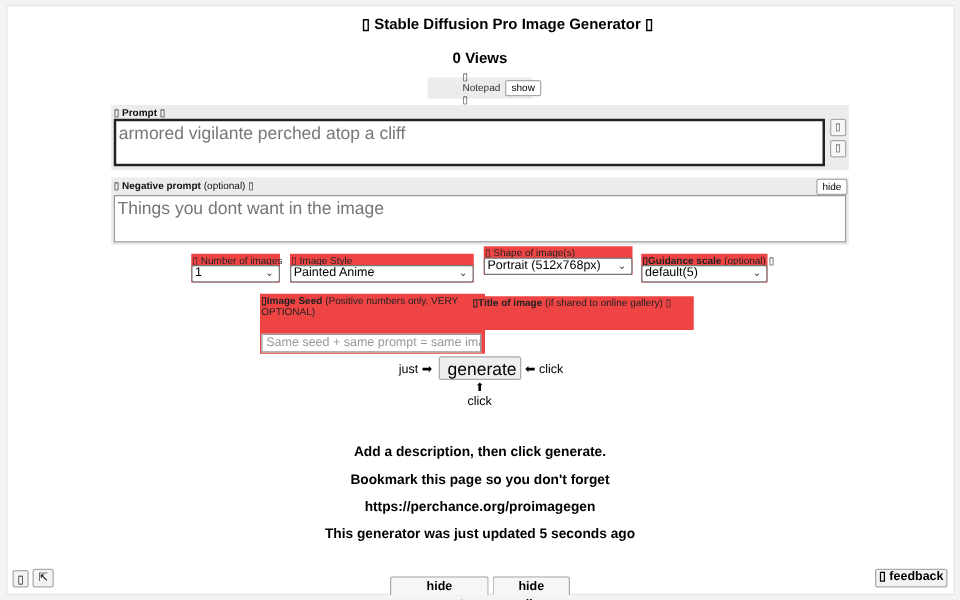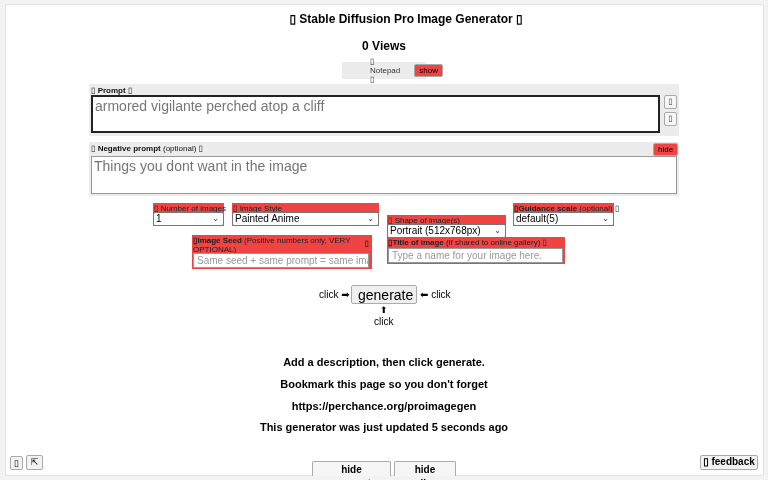--- a/index.html
+++ b/index.html
@@ -20,24 +20,24 @@
     text-align: center; font-weight: bold; font-size: 12px; padding-left: 44px;
   }
   .views {
     position: absolute; left: 0; width: 768px; top: 39px;
     text-align: center; font-weight: bold; font-size: 12px;
   }
   .notepad {
     position: absolute; left: 342px; top: 62px; width: 84px; height: 17px;
     background: #ececec; font-size: 8px; display: flex; align-items: center; padding-left: 4px;
   }
-  .notepad .lbl { color: #333; margin-right: 14px; padding-left: 24px; }
+  .notepad .lbl { color: #333; margin-right: 4px; padding-left: 24px; }
   .btn-small {
     font-family: "Liberation Sans", sans-serif;
-    font-size: 8px; background: #ef4444; border: 1px solid #aaa; border-radius: 2px;
+    font-size: 8px; background: #ffffff; border: 1px solid #aaa; border-radius: 2px;
     padding: 1px 4px; height: 13px; line-height: 10px; color: #000;
   }
   .panel {
     position: absolute; background: #ececec;
   }
   .panel-label {
     font-size: 8px; color: #111; position: absolute; left: 2px; top: 2px; white-space: nowrap;
   }
   .panel-label b { font-weight: bold; }
   .panel-label .opt { font-weight: normal; }
@@ -129,48 +129,47 @@
 </div>
 
 <div class="ctl" style="left:232px; top:203px; width:147px; height:23px;">
   <span class="lbl">▯ Image Style</span>
   <div class="sel">
     <span>Painted Anime</span>
     <span class="chev">⌄</span>
   </div>
 </div>
 
-<div class="ctl" style="left:387px; top:215px; width:119px; height:23px;">
+<div class="ctl" style="left:387px; top:197px; width:119px; height:23px;">
   <span class="lbl">▯ Shape of image(s)</span>
   <div class="sel">
     <span>Portrait (512x768px)</span>
     <span class="chev">⌄</span>
   </div>
 </div>
 
 <div class="ctl" style="left:513px; top:203px; width:101px; height:23px;">
   <span class="lbl"><b>▯Guidance scale</b> <span>(optional) ▯</span></span>
   <div class="sel">
     <span>default(5)</span>
     <span class="chev">⌄</span>
   </div>
 </div>
 
-<div class="ctl" style="left:192px; top:235px; width:180px; height:34px;">
+<div class="ctl" style="left:208px; top:235px; width:180px; height:48px;">
   <span class="lbl" style="white-space:normal; width:160px; line-height:9px;"><b>▯Image Seed</b> <span>(Positive numbers only, VERY OPTIONAL)</span></span>
   <span style="position:absolute; right:3px; top:4px; font-size:8px;">▯</span>
   <div class="inp" style="width:176px;">Same seed + same prompt = same image</div>
 </div>
 
-<div class="ctl" style="left:387px; top:237px; width:178px; height:27px;">
+<div class="ctl" style="left:377px; top:237px; width:178px; height:27px;">
   <span class="lbl"><b>▯Title of image</b> <span>(if shared to online gallery) ▯</span></span>
-  <div class="inp" style="width:175px;">Type a name for your image here.</div>
 </div>
 
-<span class="click-txt" style="left:319px; top:289px;">click ➡</span>
+<span class="click-txt" style="left:319px; top:289px;">just ➡</span>
 <button class="gen-btn">generate</button>
 <span class="click-txt" style="left:420px; top:289px;">⬅ click</span>
 <span class="click-txt" style="left:380px; top:305px; font-size:9px;">⬆</span>
 <span class="click-txt" style="left:374px; top:316px;">click</span>
 
 <div class="msg" style="top:356px;">Add a description, then click generate.</div>
 <div class="msg" style="top:378px;">Bookmark this page so you don't forget</div>
 <div class="msg" style="top:400px;">https://perchance.org/proimagegen</div>
 <div class="msg" style="top:421px;">This generator was just updated 5 seconds ago</div>
 

